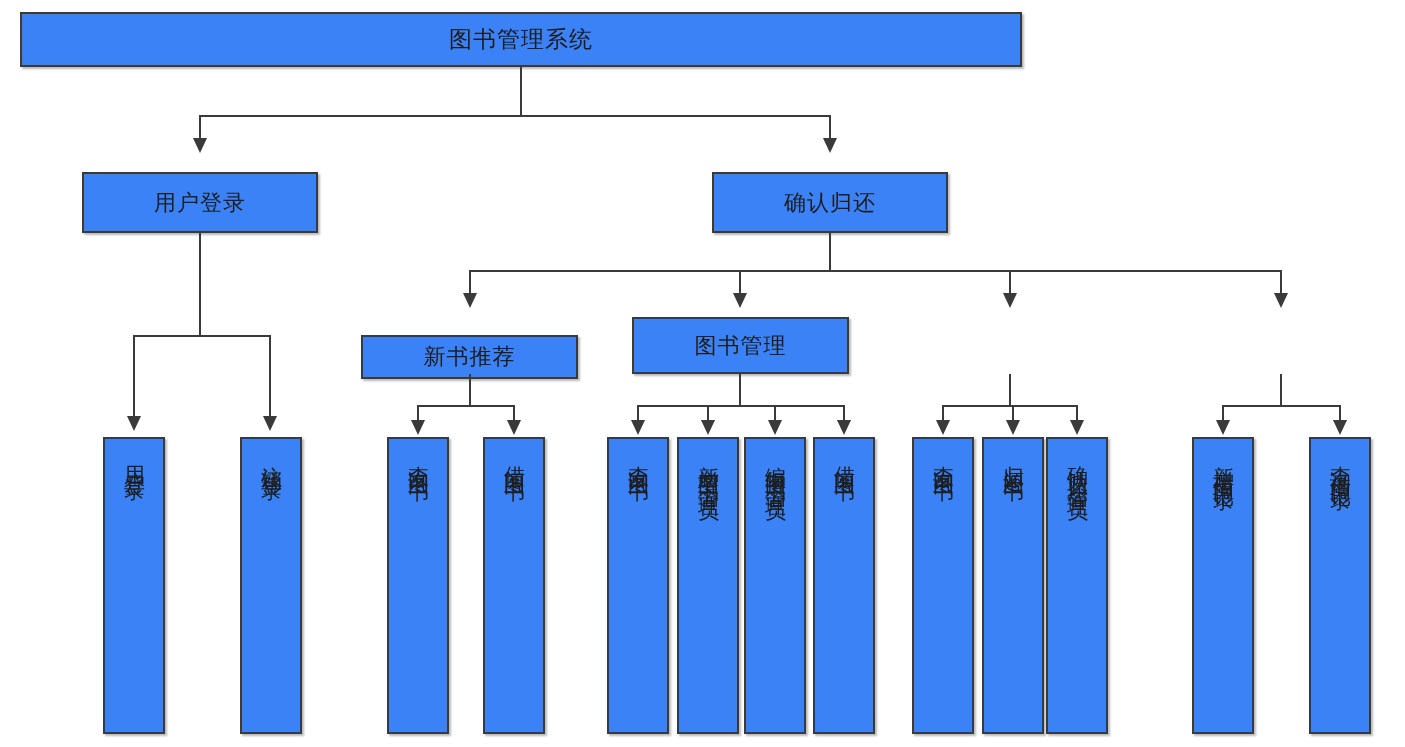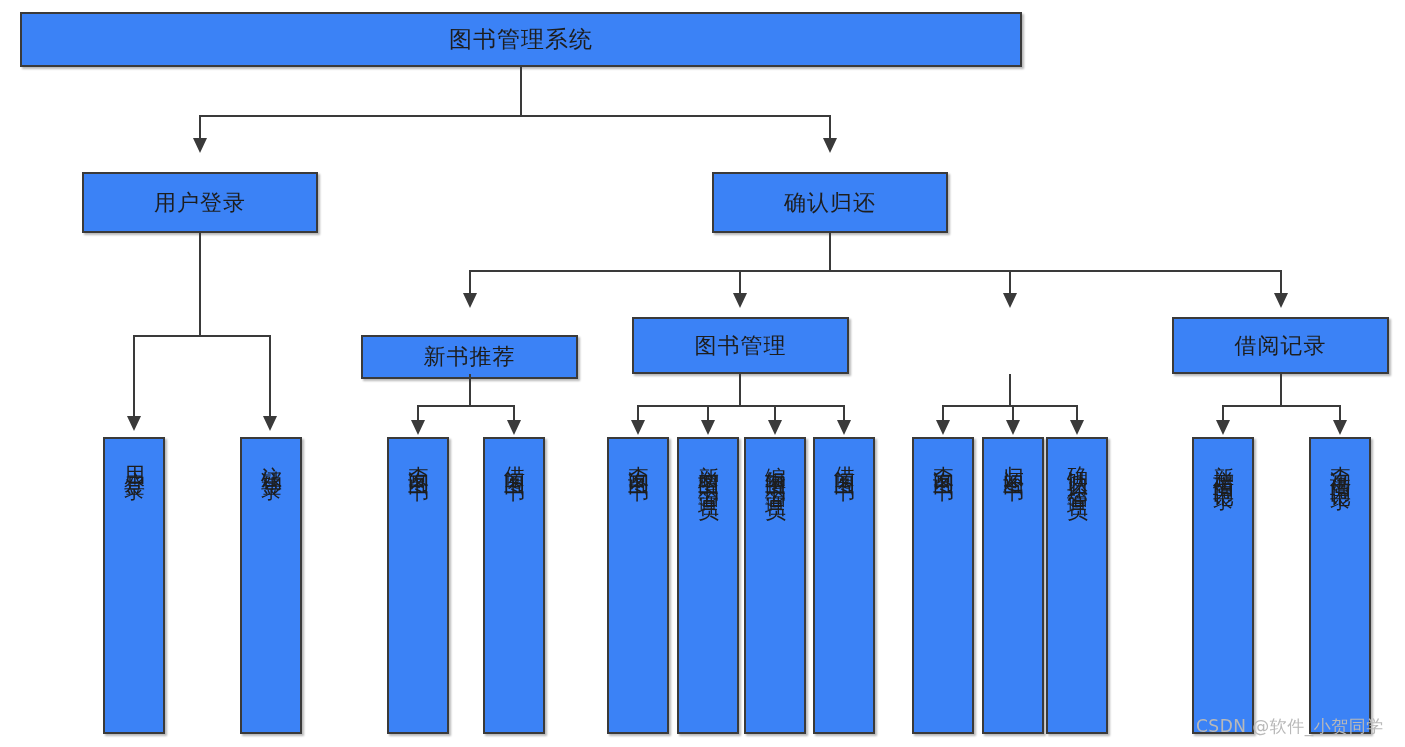--- a/index.html
+++ b/index.html
@@ -112,23 +112,20 @@
   <div class="arrow" style="left:733px; top:293px;"></div>
   <div class="arrow" style="left:1003px; top:293px;"></div>
   <div class="arrow" style="left:1274px; top:293px;"></div>
 
   <div class="node" style="left:361px; top:335px; width:217px; height:44px;">
     <span class="label">新书推荐</span>
   </div>
   <div class="node" style="left:632px; top:317px; width:217px; height:57px;">
     <span class="label">图书管理</span>
   </div>
-  <div class="node" style="left:1172px; top:317px; width:217px; height:57px;">
-    <span class="label">借阅记录</span>
-  </div>
 
   <div class="vline" style="left:469px; top:374px; height:33px;"></div>
   <div class="hline" style="left:417px; top:405px; width:98px;"></div>
   <div class="vline" style="left:417px; top:405px; height:16px;"></div>
   <div class="vline" style="left:513px; top:405px; height:16px;"></div>
   <div class="arrow" style="left:411px; top:420px;"></div>
   <div class="arrow" style="left:507px; top:420px;"></div>
 
   <div class="vline" style="left:739px; top:374px; height:33px;"></div>
   <div class="hline" style="left:637px; top:405px; width:208px;"></div>
@@ -194,15 +191,14 @@
     <span class="label">确认归还（管理员）</span>
   </div>
 
   <div class="node leaf" style="left:1192px; top:437px; width:62px; height:297px;">
     <span class="label">新增借阅记录</span>
   </div>
   <div class="node leaf" style="left:1309px; top:437px; width:62px; height:297px;">
     <span class="label">查询借阅记录</span>
   </div>
 
-  <div id="watermark" style="left:1196px; top:715px;">CSDN @软件_小贺同学</div>
 
 </div>
 
 </body></html>

